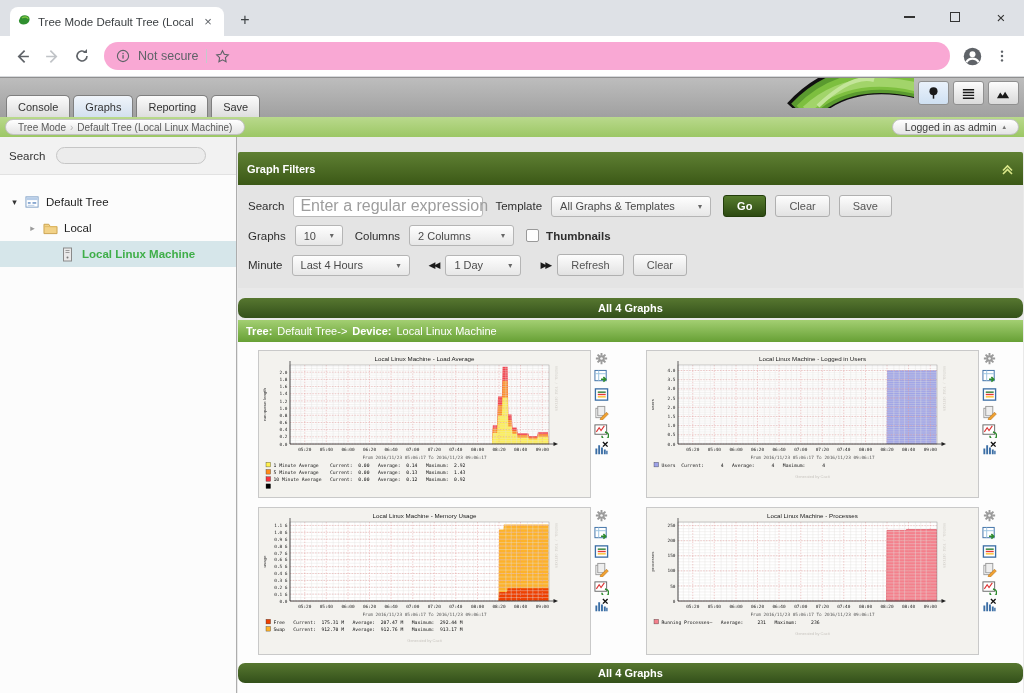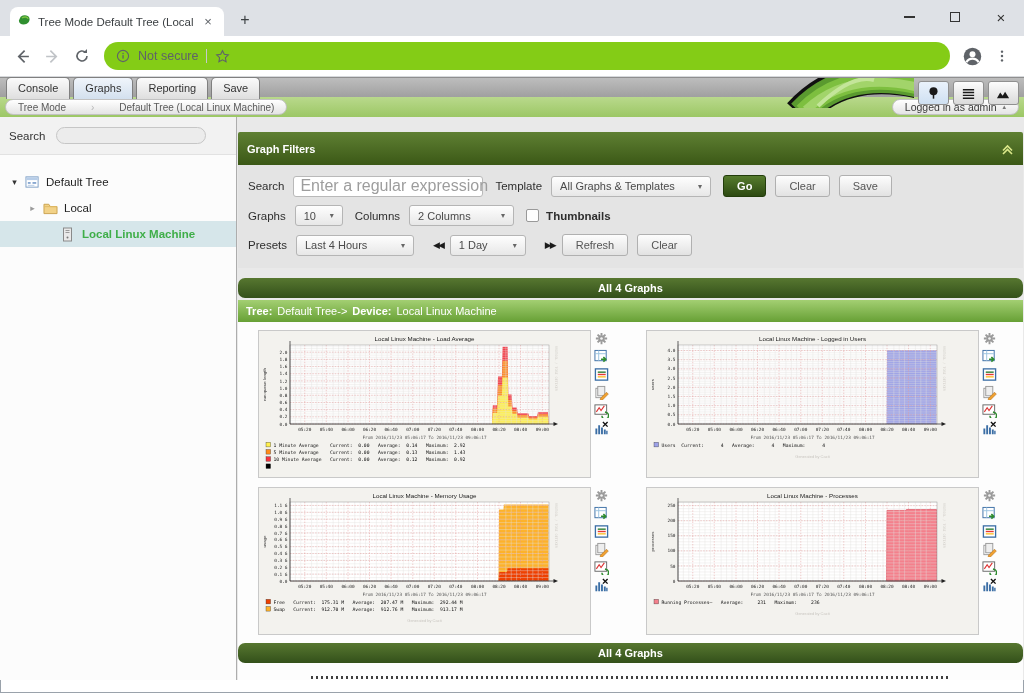--- a/index.html
+++ b/index.html
@@ -10,33 +10,33 @@
   .btab-title{flex:1;white-space:nowrap;overflow:hidden}
   .btab-close{width:16px;height:16px;border-radius:50%;display:flex;align-items:center;justify-content:center;color:#5f6368;font-size:13px}
   .newtab{width:26px;height:26px;margin:0 0 3px 8px;display:flex;align-items:center;justify-content:center;color:#3c4043;font-size:16px}
   .wincontrols{position:absolute;right:0;top:0;height:34px;display:flex}
   .wc{width:46px;display:flex;align-items:center;justify-content:center}
   .wc-min{width:11px;height:1.5px;background:#333}
   .wc-max{width:10px;height:10px;border:1.5px solid #333}
   .wc-close{font-size:15px;color:#333}
   .toolbar{height:41px;background:#fff;display:flex;align-items:center;padding:0 7px;border-bottom:1px solid #d7d9dc}
   .tbtn{width:30px;height:30px;border-radius:50%;display:flex;align-items:center;justify-content:center}
-  .omni{flex:1;height:28px;background:#84cc16;border-radius:14px;margin:0 7px;display:flex;align-items:center;padding:0 12px;font-size:12.5px;color:#5f6368;gap:8px}
+  .omni{flex:1;height:28px;background:#f9a8d4;border-radius:14px;margin:0 7px;display:flex;align-items:center;padding:0 12px;font-size:12.5px;color:#5f6368;gap:8px}
   .omni-div{width:1px;height:14px;background:#c6c9cc}
   .omni-url{color:#202124;white-space:nowrap;overflow:hidden;flex:1}
   
-  .cacti-tabstrip{height:20px;background:linear-gradient(#bdbdbd,#a0a0a0);display:flex;align-items:center;padding-left:6px;position:relative;border-top:1px solid #8f8f8f}
+  .cacti-tabstrip{height:40px;background:linear-gradient(#bdbdbd,#a0a0a0);display:flex;align-items:flex-end;padding-left:6px;position:relative;border-top:1px solid #8f8f8f}
   .ctab{height:22px;margin-right:3px;padding:0 11px;display:flex;align-items:center;font-size:11px;color:#333;background:linear-gradient(#fbfbfb,#dedede);border:1px solid #7f7f7f;border-bottom:none;border-radius:5px 5px 0 0}
   .ctab.active{background:linear-gradient(#f0f5fb,#d3e0ee)}
   .logo-swoosh{position:absolute;right:110px;top:0;width:200px;height:30px;overflow:hidden}
   .hbtns{position:absolute;right:5px;top:3px;display:flex;gap:4px}
   .hbtn{width:31px;height:24px;background:linear-gradient(#fcfcfc,#dadada);border:1px solid #909090;border-radius:3px;display:flex;align-items:center;justify-content:center}
   .hbtn.active{background:linear-gradient(#eaf2fb,#cfe0f2)}
   .crumbbar{height:20px;background:linear-gradient(#b9d98c,#9cc765);display:flex;align-items:center;padding:0 5px}
-  .pill{background:linear-gradient(#ffffff,#e4e4e4);border:1px solid #c2c2c2;border-radius:9px;height:16px;display:flex;align-items:center;font-size:10px;color:#5a5a5a;padding:0 12px;gap:25px}
+  .pill{background:linear-gradient(#ffffff,#e4e4e4);border:1px solid #c2c2c2;border-radius:9px;height:16px;display:flex;align-items:center;font-size:10px;color:#5a5a5a;padding:0 12px;gap:4px}
   .crumb-sep{color:#b5b5b5;font-size:10px}
   .loginpill{margin-left:auto;font-size:10.5px;color:#3a3a3a;gap:6px}
   .login-caret{font-size:7px;color:#777}
   
   .main{display:flex;height:563px}
   .sidebar{width:237px;background:#fcfcfc;border-right:1px solid #adadad;display:flex;flex-direction:column}
   .searchrow{background:#f2f2f2;border-bottom:1px solid #e2e2e2;padding:10px 9px;display:flex;align-items:center;gap:11px;font-size:11.5px;color:#333}
   .sinput{width:150px;height:17px;background:#ececec;border:1px solid #c6c6c6;border-radius:9px;outline:none;padding:0 8px;font-size:10px}
   .tree{padding-top:14px;font-size:11.5px;color:#222}
   .trow{height:26px;display:flex;align-items:center;gap:5px}
@@ -272,21 +272,21 @@
         </span>
         <span class="flabel" style="font-weight:normal">Columns</span>
         <span class="fselect" style="width:105px">
           <span style="flex:1">2 Columns</span>
           <span class="caret">▾</span>
         </span>
         <span class="chk"></span>
         <span style="font-weight:bold">Thumbnails</span>
       </div>
       <div class="frow">
-        <span class="flabel">Presets</span>
+        <span class="flabel">Minute</span>
         <span class="fselect" style="width:118px">
           <span style="flex:1">Last 4 Hours</span>
           <span class="caret">▾</span>
         </span>
         <span class="dblarrow">◀◀</span>
         <span class="fselect" style="width:76px">
           <span style="flex:1">1 Day</span>
           <span class="caret">▾</span>
         </span>
         <span class="dblarrow">▶▶</span>

